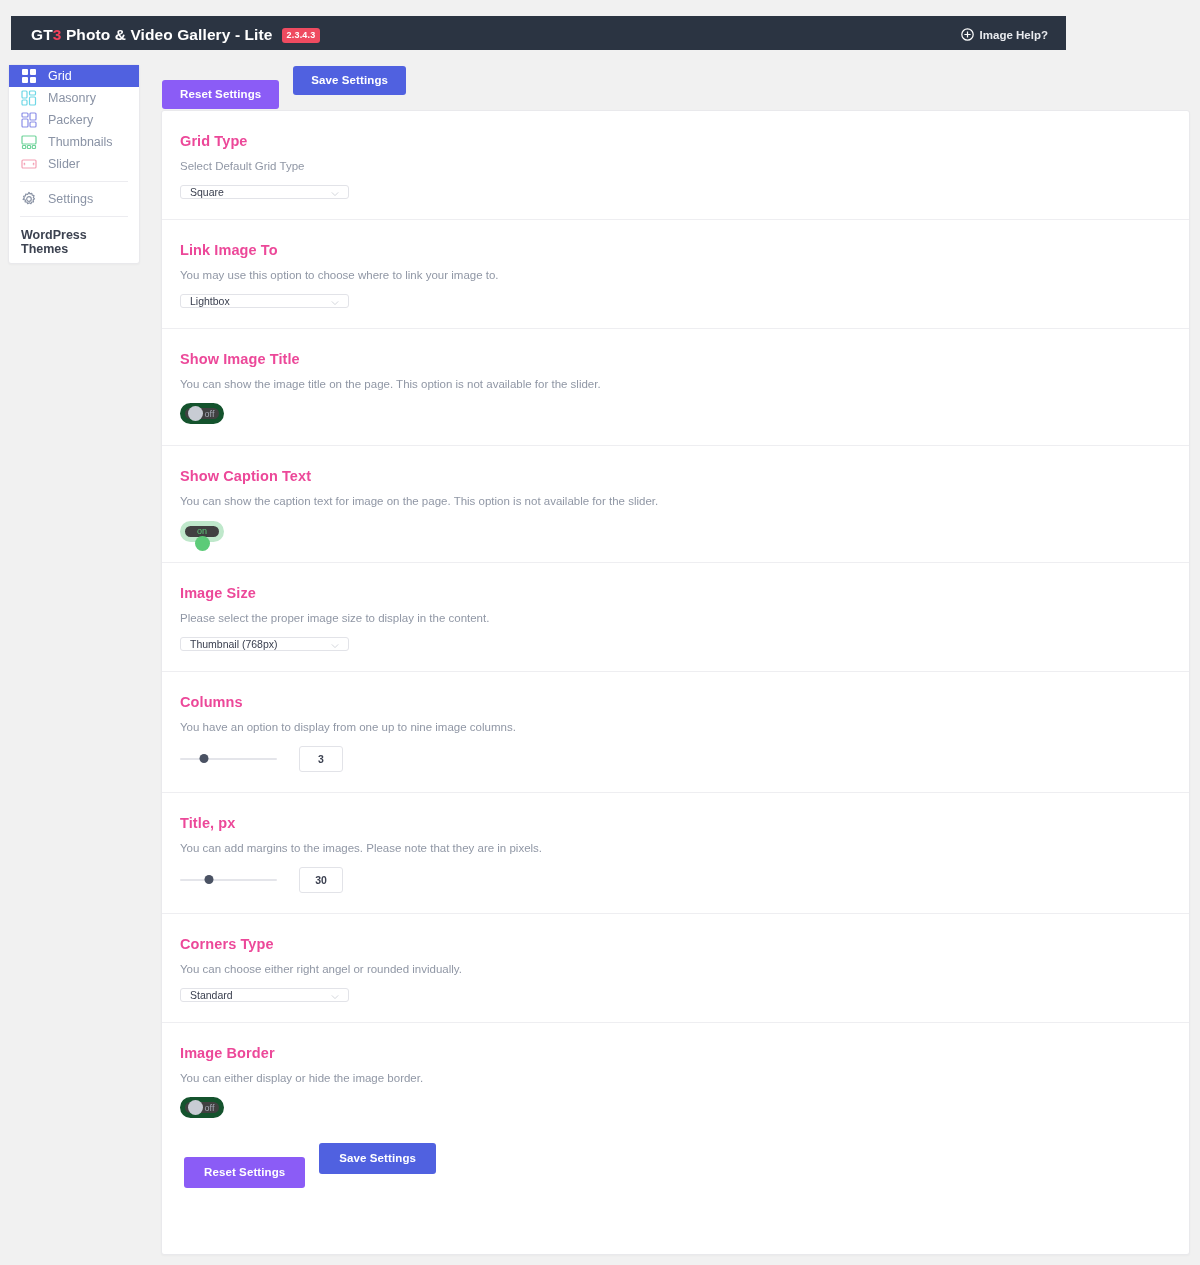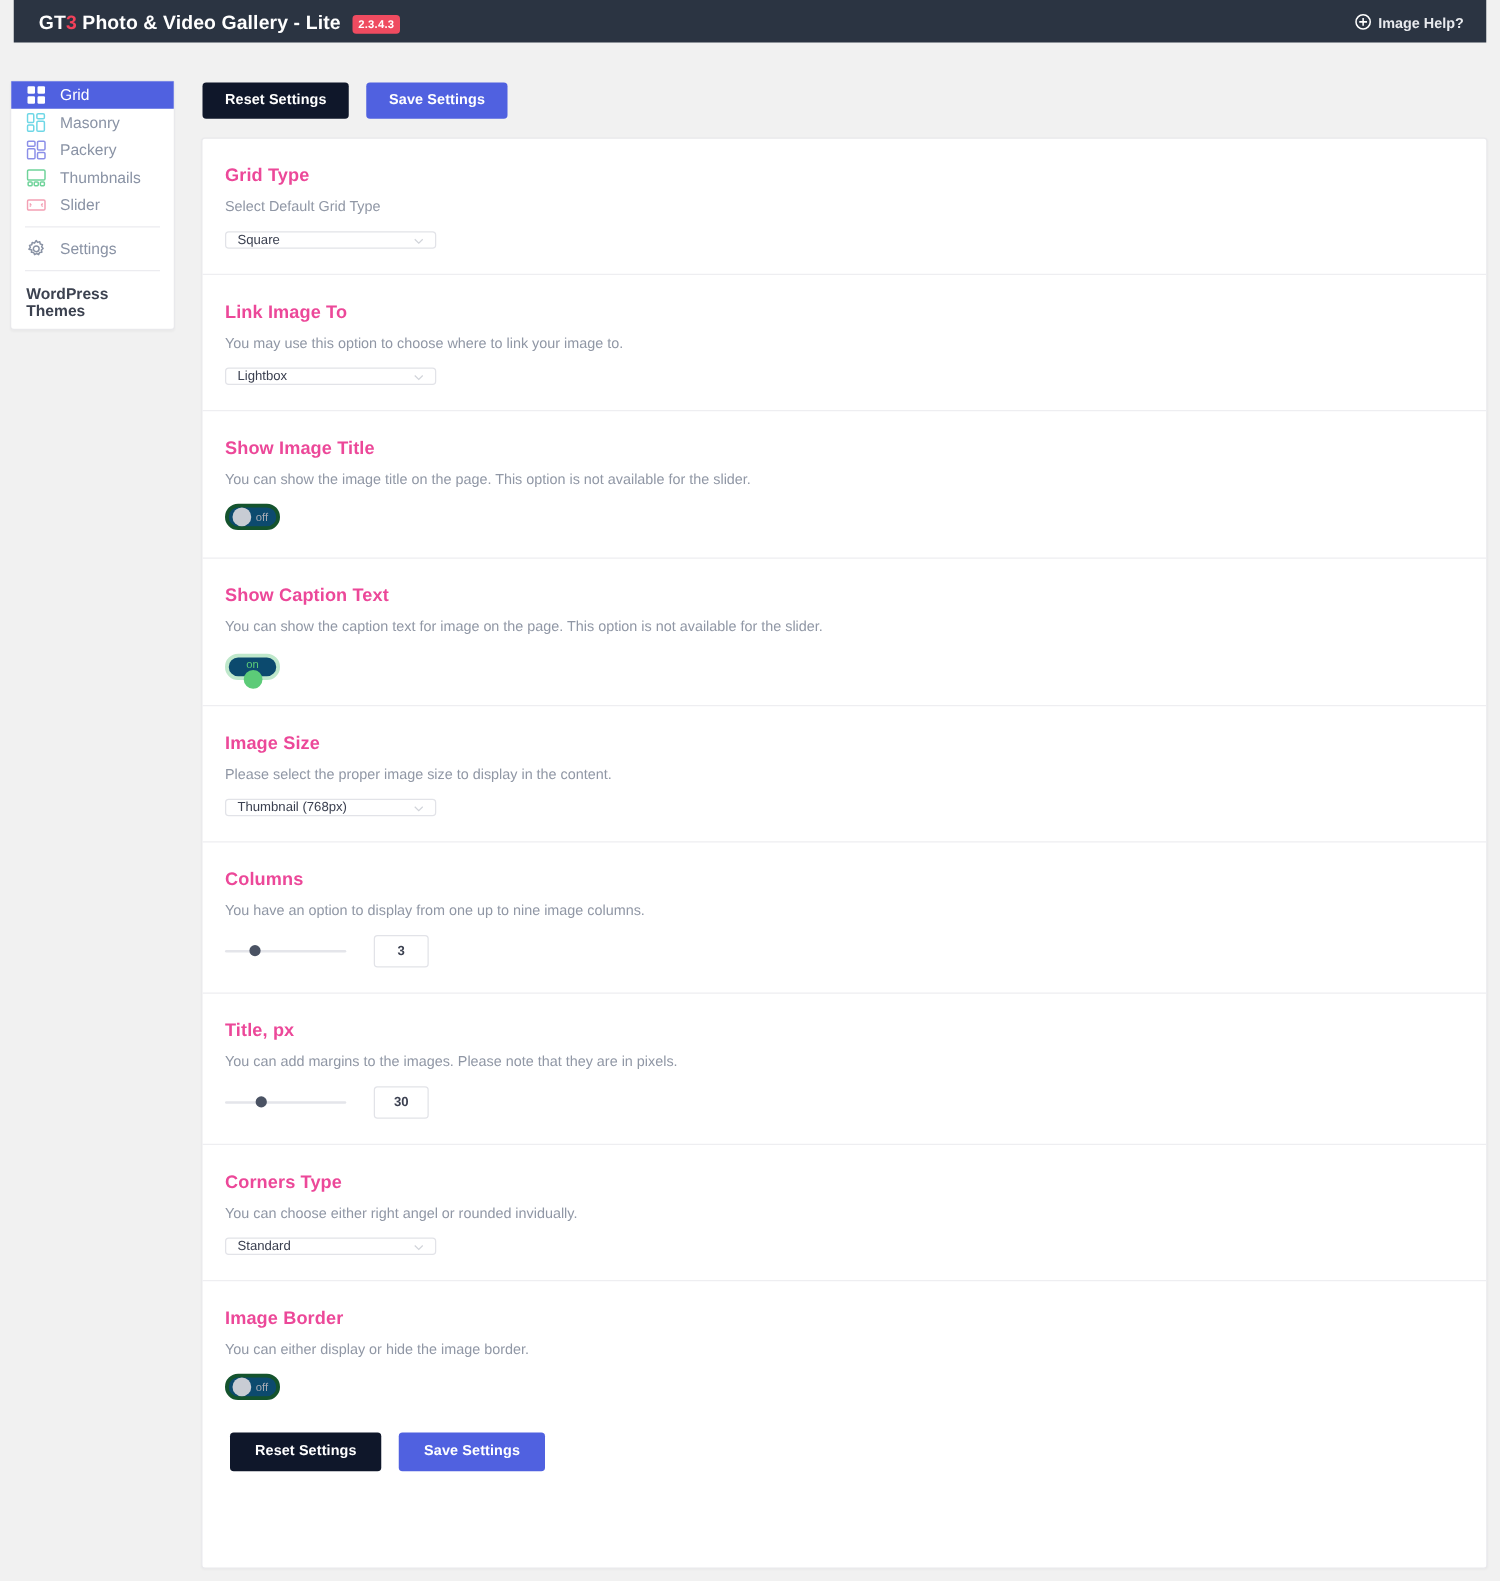--- a/index.html
+++ b/index.html
@@ -6,22 +6,22 @@
   html, body {
     margin: 0; padding: 0;
     background: #f1f1f1;
     font-family: "Liberation Sans", sans-serif;
     -webkit-font-smoothing: antialiased;
   }
   body { width: 1200px; height: 1265px; position: relative; overflow: hidden; }
 
   
   .topbar {
-    position: absolute; left: 11px; top: 0;
-    width: 1178px; height: 34px;
+    position: absolute; left: 11px; top: 16px;
+    width: 1055px; height: 34px;
     background: #2b3442;
     display: flex; align-items: center;
     padding: 4px 18px 0 20px;
     justify-content: space-between;
   }
   .brand { display: flex; align-items: center; gap: 9px; }
   .brand-title {
     color: #ffffff; font-size: 15.5px; font-weight: bold; letter-spacing: 0.1px;
     white-space: nowrap;
   }
@@ -64,21 +64,21 @@
     position: absolute; left: 162px; top: 66px;
     display: flex; gap: 14px;
   }
   .btn {
     border: none; border-radius: 3px;
     color: #fff; font-size: 11.5px; font-weight: bold;
     font-family: "Liberation Sans", sans-serif;
     padding: 0 18px; height: 29px; line-height: 29px;
     cursor: pointer; letter-spacing: 0.1px;
   }
-  .btn-reset { background: #0f172a; }
+  .btn-reset { background: #8b5cf6; margin-top: 14px; }
   .btn-save  { background: #5061e0; }
 
   
   .panel {
     position: absolute; left: 161px; top: 110px;
     width: 1029px; height: 1145px;
     background: #ffffff;
     border: 1px solid #e9e9ec;
     border-radius: 3px;
     box-shadow: 0 1px 2px rgba(0,0,0,0.03);
@@ -106,22 +106,22 @@
     font-size: 10.5px; color: #3b4050;
     justify-content: space-between;
     cursor: pointer;
   }
   .chev { width: 8px; height: 8px; opacity: .45; }
 
   
   .toggle {
     display: inline-flex; align-items: center;
     height: 21px; width: 44px; border-radius: 11px;
-    border: 3px solid #14532d;
-    background: #0c4a6e; cursor: pointer;
+    border: 5px solid #14532d;
+    background: #404040; cursor: pointer;
     padding: 0 3px;
   }
   .toggle .knob {
     width: 15px; height: 15px; border-radius: 50%;
     background: #c8ccd4; flex: 0 0 15px;
   }
   .toggle .tlabel { font-size: 9px; color: #a4a9b4; flex: 1; text-align: center; }
   .toggle.on { border-color: #bfe8cb; flex-direction: column; }
   .toggle.on .knob { background: #5ccb78; order: 2; }
   .toggle.on .tlabel { color: #5ccb78; order: 1; }

